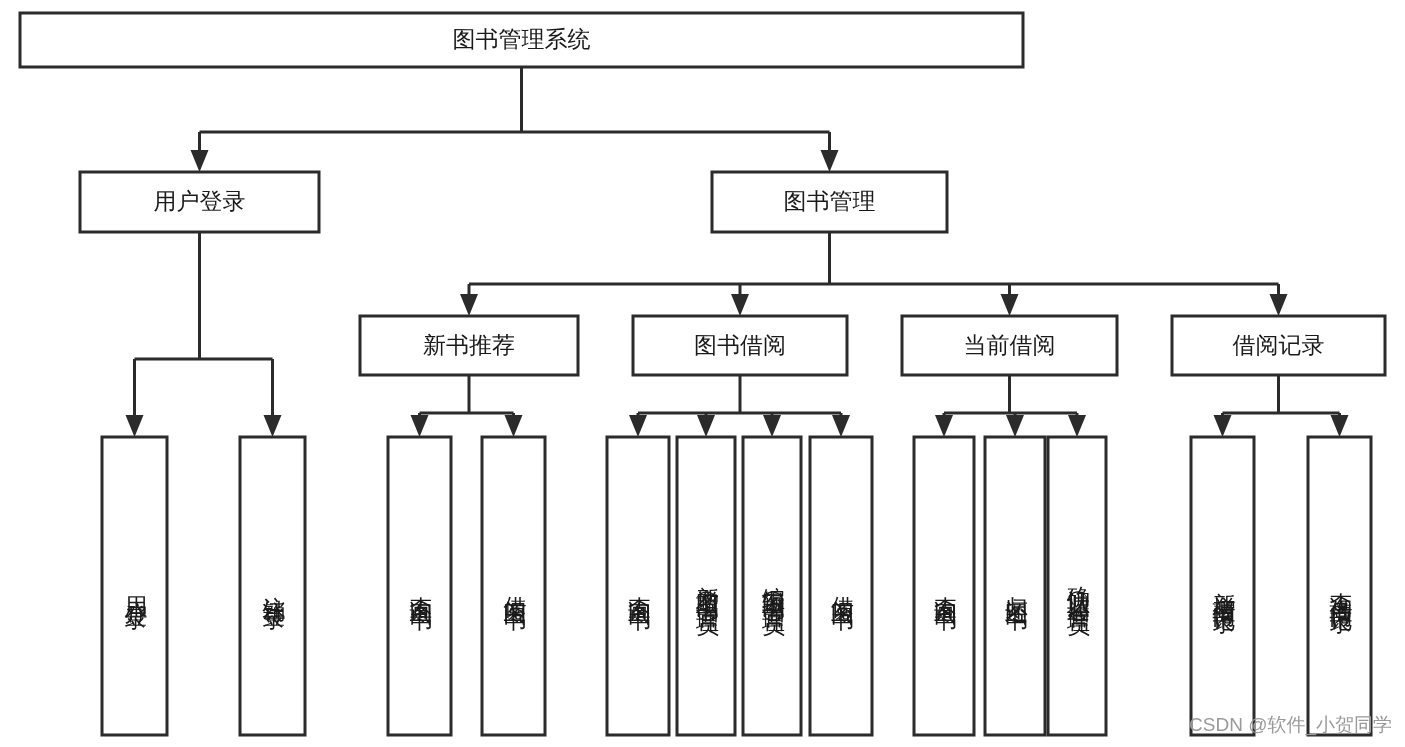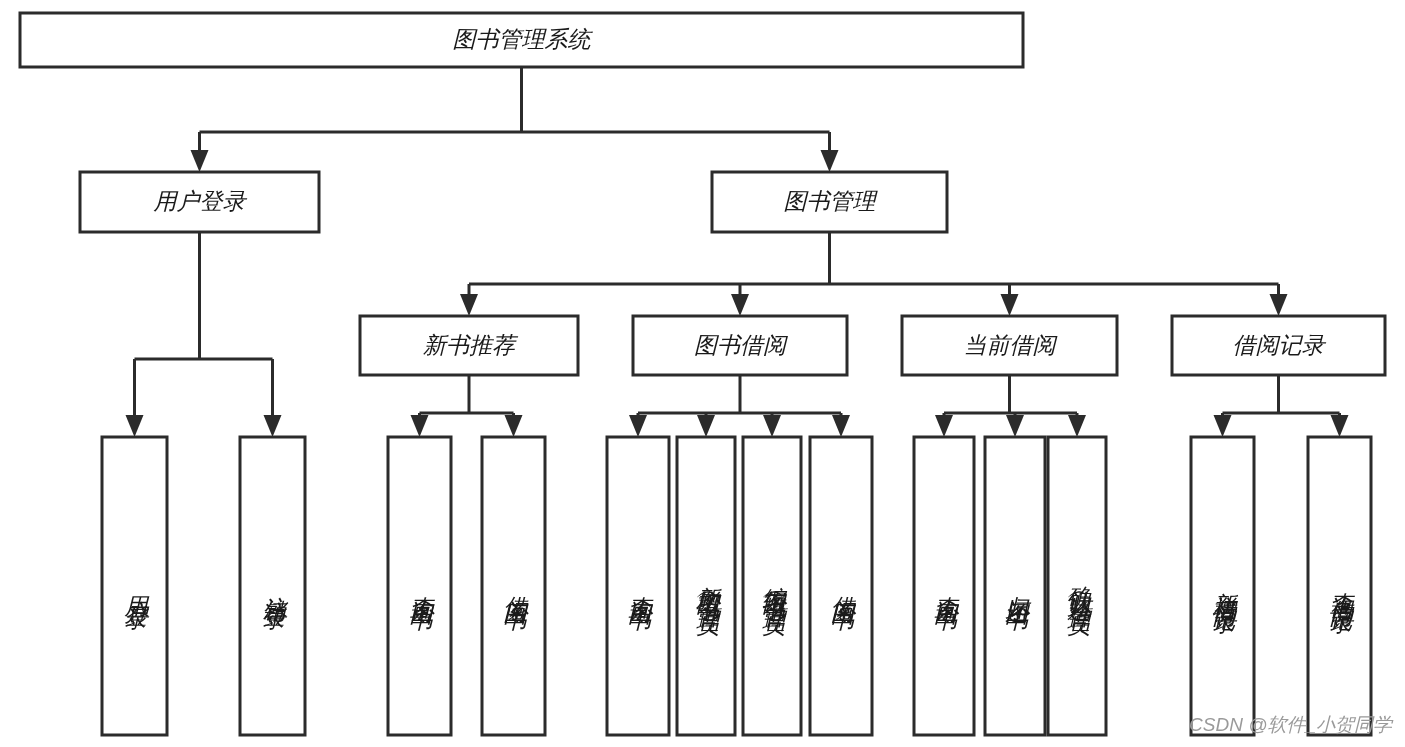--- a/index.html
+++ b/index.html
@@ -11,21 +11,20 @@
     width: 1405px;
     height: 747px;
     font-family: "Liberation Sans", "DejaVu Sans", sans-serif;
     overflow: hidden;
   }
   #diagram-root {
     position: relative;
     width: 1405px;
     height: 747px;
     background: #ffffff;
-    font-style: italic;
   }
   svg.diagram-canvas {
     position: absolute;
     top: 0;
     left: 0;
     width: 1405px;
     height: 747px;
   }
   .node-rect {
     fill: #ffffff;

